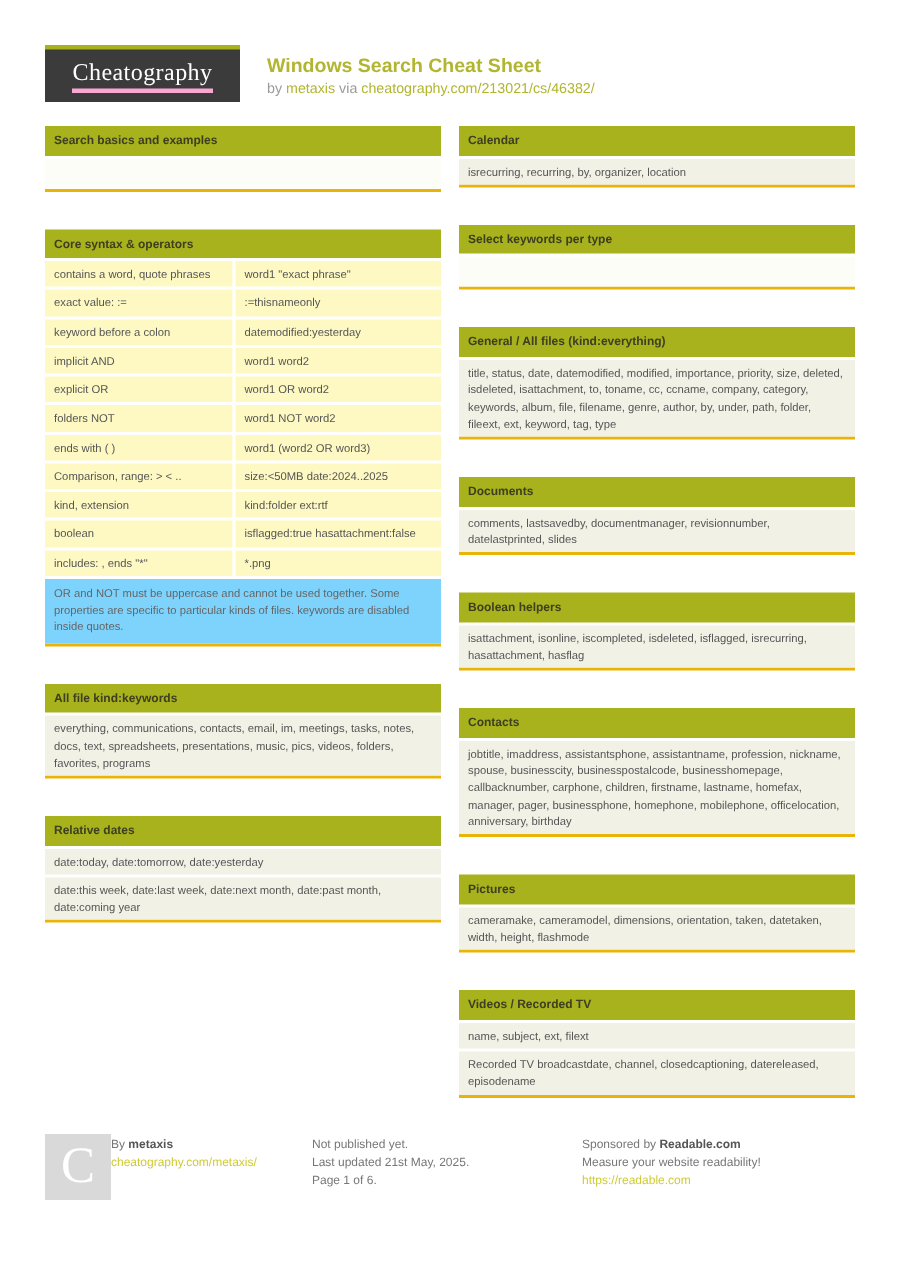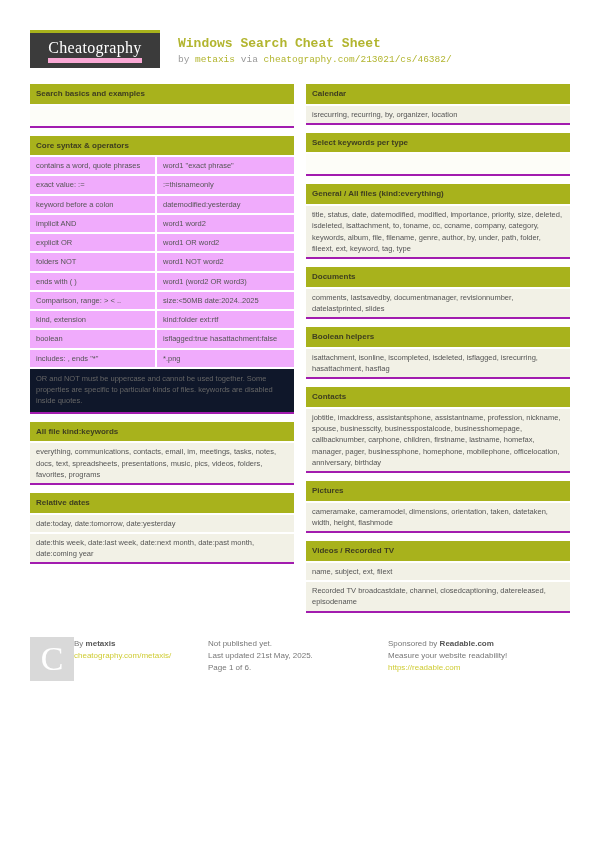--- a/index.html
+++ b/index.html
@@ -4,39 +4,39 @@
 <style>
   html,body{margin:0;padding:0;background:#ffffff;}
   body{width:600px;height:849px;overflow:hidden;font-family:"Liberation Sans",sans-serif;color:#555;}
   .page{padding:30px 30px 0 30px;box-sizing:border-box;}
 
   
   .hdr{display:flex;align-items:flex-start;gap:18px;margin-bottom:16px;}
   .logo{background:#3b3b3b;border-top:3px solid #a8b21c;width:130px;height:35px;
         display:flex;align-items:center;justify-content:center;flex:none;}
   .logo span{color:#fff;font-family:"Liberation Serif",serif;font-size:16px;
-             border-bottom:5px solid #f9a8d4;padding-bottom:1px;letter-spacing:.3px;}
-  .title-block{padding-top:6px;font-family:Liberation Mono, monospace;}
+             border-bottom:3px solid #f9a8d4;padding-bottom:1px;letter-spacing:.3px;}
+  .title-block{padding-top:6px;font-family:Liberation Sans, sans-serif;}
   .sheet-title{font-size:13px;font-weight:bold;color:#b2b52f;margin:0 0 3px 0;}
   .byline{font-size:9.5px;color:#9a9a9a;margin:0;text-align:right;}
   .byline .lnk{color:#b2b52f;text-decoration:none;cursor:pointer;}
 
   
   .cols{display:flex;gap:12px;align-items:flex-start;}
-  .col{width:264px;flex:none;display:flex;flex-direction:column;gap:8px;}
+  .col{width:264px;flex:none;display:flex;flex-direction:column;gap:25px;}
   .card{width:100%;}
   .card-header{background:#a8b21c;color:#3e3e20;font-weight:bold;font-size:8px;
                padding:5px 6px;line-height:1.2;}
-  .card-body{border-bottom:2px solid #a21caf;}
+  .card-body{border-bottom:2px solid #eab308;}
   .row{margin-top:2px;background:#f2f1e6;padding:3px 6px;font-size:7.5px;line-height:1.5;color:#555;}
   .row.kv{display:flex;gap:2px;background:transparent;padding:0;}
-  .cell{background:#f0abfc;padding:3px 6px;box-sizing:border-box;}
+  .cell{background:#fef9c3;padding:3px 6px;box-sizing:border-box;}
   .cell.key{width:125px;flex:none;}
   .cell.val{flex:1;}
-  .row.note{background:#0f172a;color:#666;padding:4px 6px 5px 6px;}
+  .row.note{background:#7dd3fc;color:#666;padding:4px 6px 5px 6px;}
   .row.empty{background:#fdfdf8;height:14px;padding:3px 6px;}
 
   
   .ftr{display:flex;margin-top:24px;font-size:8px;line-height:1.55;color:#777;}
   .c-box{width:44px;height:44px;background:#d9d9d9;flex:none;
          display:flex;align-items:center;justify-content:center;}
   .c-box span{color:#fff;font-family:"Liberation Serif",serif;font-size:34px;line-height:1;}
   .f-col{padding-top:1px;}
   .f-col1{width:122px;flex:none;}
   .f-col2{margin-left:12px;width:178px;flex:none;}

